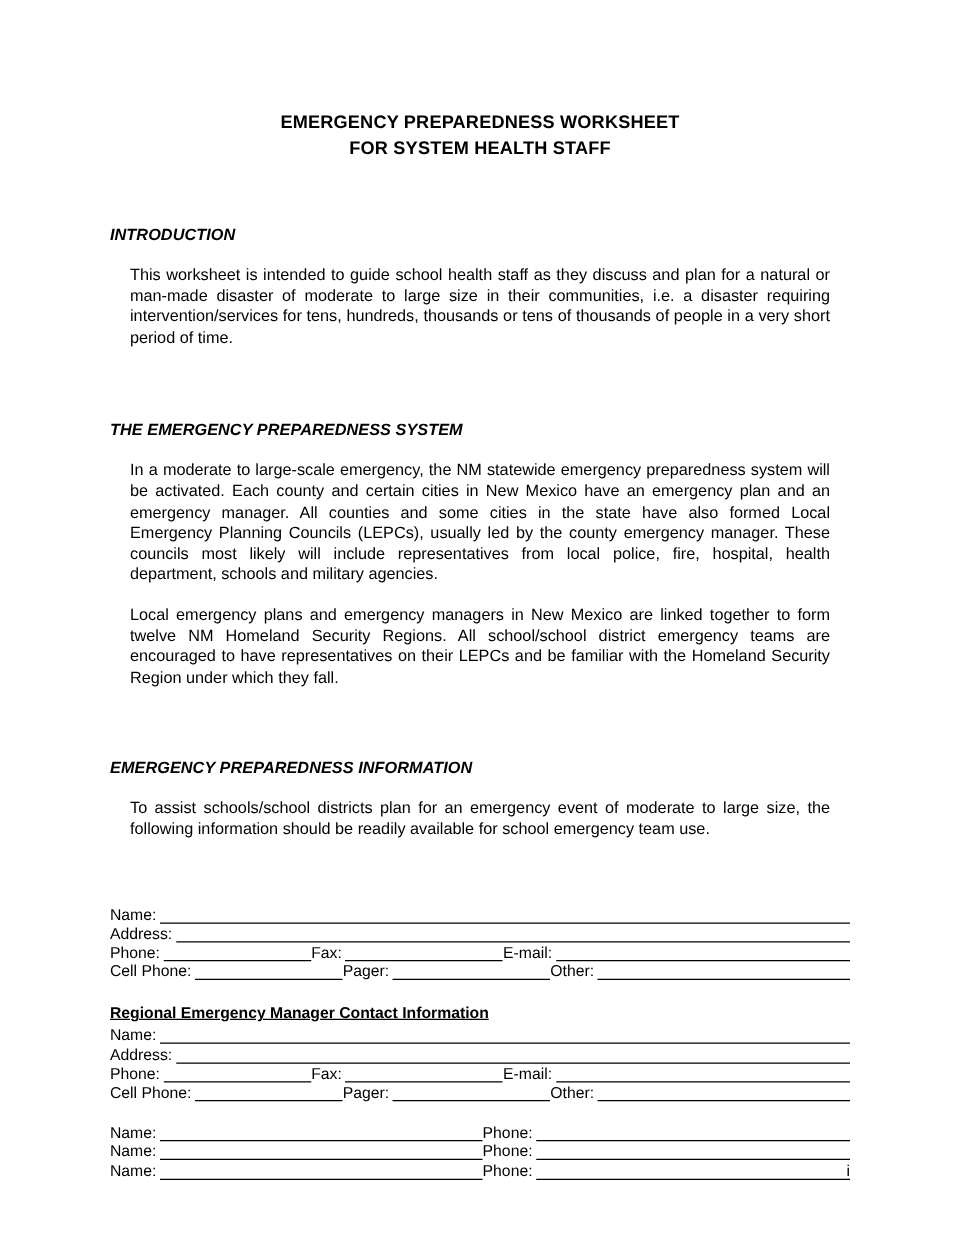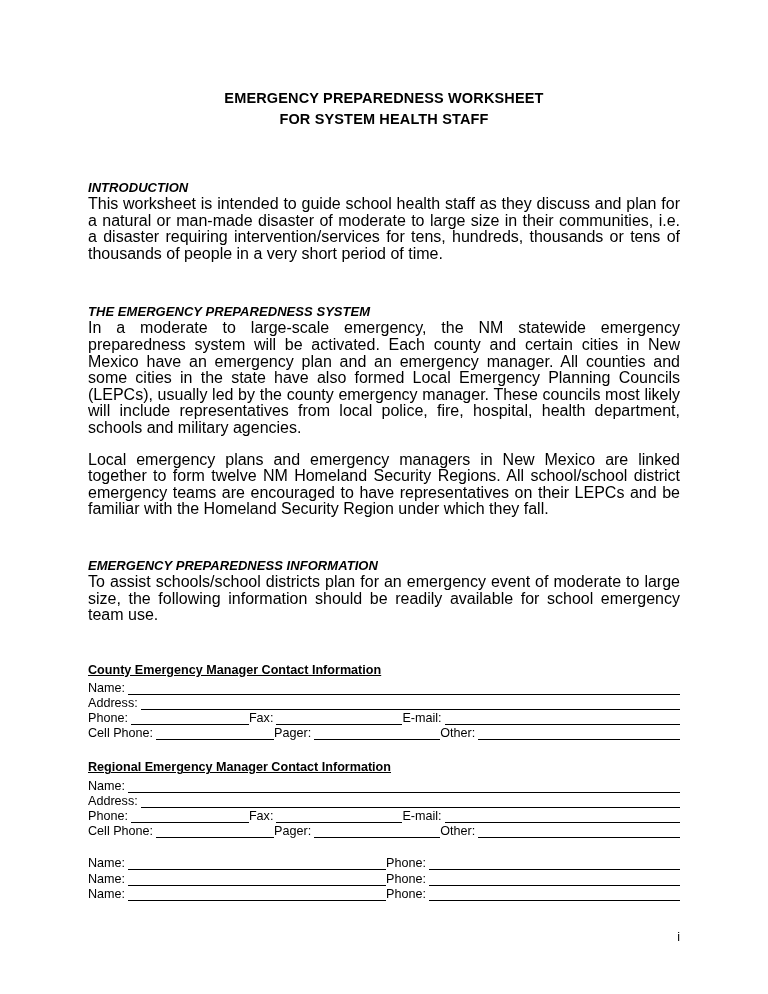--- a/index.html
+++ b/index.html
@@ -36,25 +36,25 @@
 
   
   .sec-heading {
     font-size: 13px;
     font-weight: bold;
     line-height: 16px;
     letter-spacing: 0.05px;
     font-style: italic;
   }
   .sec-body {
-    font-size: 16px;
+    font-size: 13px;
     line-height: 16.6px;
     text-align: justify;
     text-justify: inter-word;
-    margin: 0;
+    margin: 16px;
   }
   .sec-body + .sec-body { margin-top: 15px; }
 
   .gap-intro   { height: 50px; }
   .gap-sys     { height: 42px; }
   .gap-info    { height: 40px; }
   .gap-forms   { height: 36px; }
 
   
   .form-block { margin-bottom: 17px; }
@@ -124,21 +124,20 @@
   <div class="gap-info"></div>
 
   <div>
     <div class="sec-heading">EMERGENCY PREPAREDNESS INFORMATION</div>
     <p class="sec-body">To assist schools/school districts plan for an emergency event of moderate to large size, the following information should be readily available for school emergency team use.</p>
   </div>
 
   <div class="gap-forms"></div>
 
   <div class="form-block">
-    <div class="form-title">County Emergency Manager Contact Information</div>
 
     <div class="frow">
       <span class="flabel">Name:</span>
       <span class="fline grow"></span>
     </div>
 
     <div class="frow">
       <span class="flabel">Address:</span>
       <span class="fline grow"></span>
     </div>

